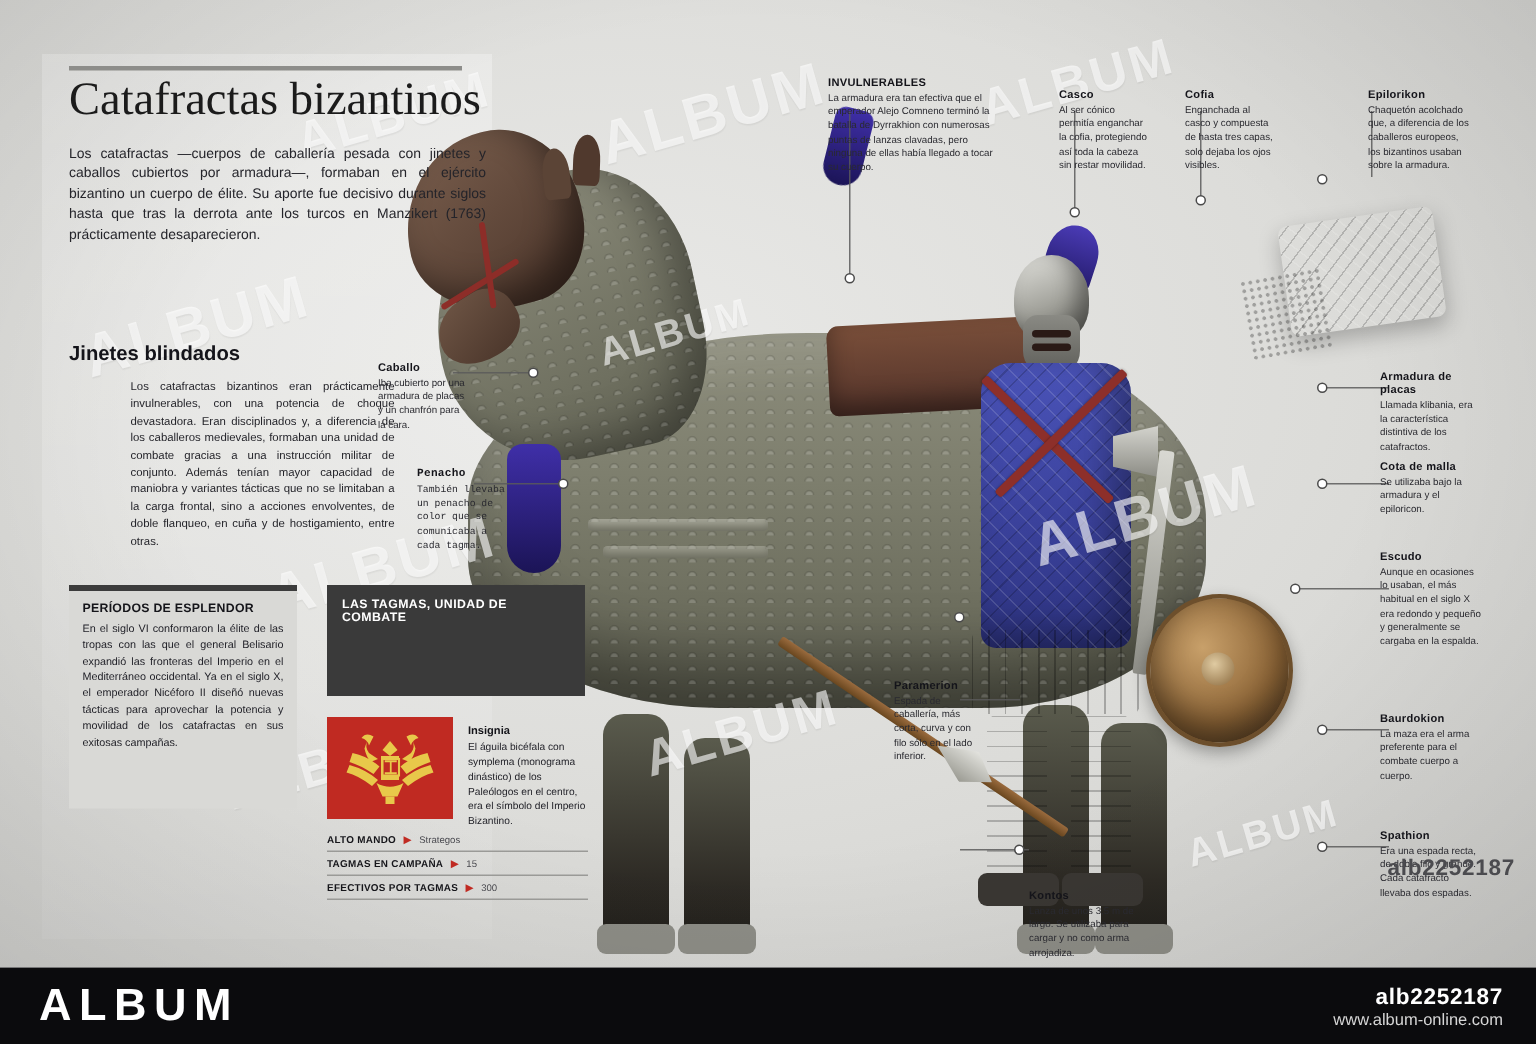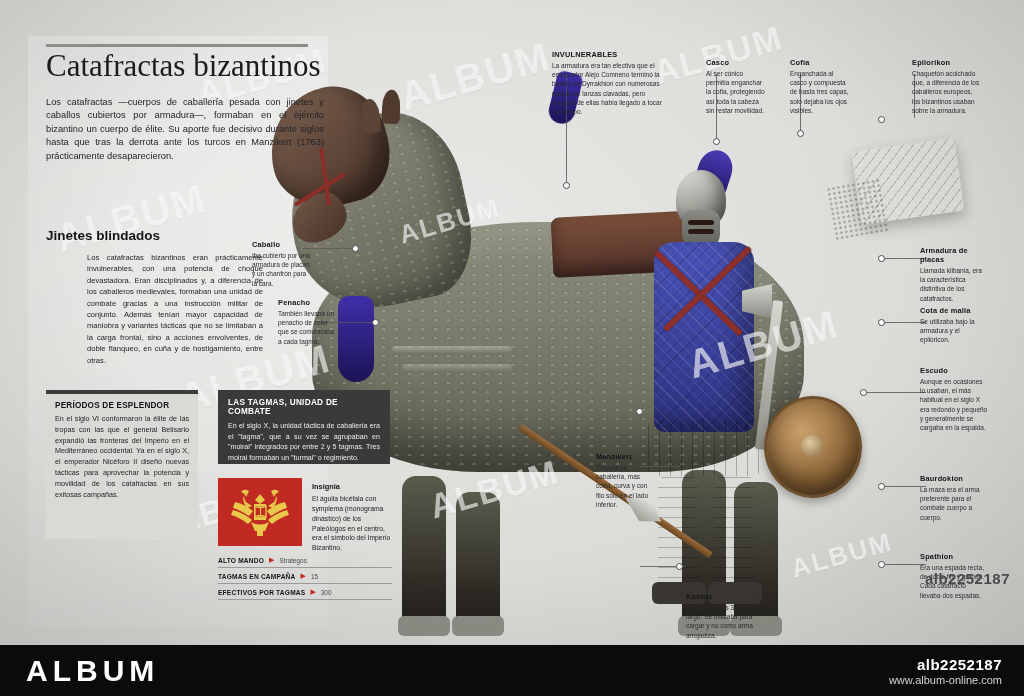--- a/index.html
+++ b/index.html
@@ -368,21 +368,20 @@
     <div class="sub-h">Jinetes blindados</div>
     <div class="sub-b">Los catafractas bizantinos eran prácticamente invulnerables, con una potencia de choque devastadora. Eran disciplinados y, a diferencia de los caballeros medievales, formaban una unidad de combate gracias a una instrucción militar de conjunto. Además tenían mayor capacidad de maniobra y variantes tácticas que no se limitaban a la carga frontal, sino a acciones envolventes, de doble flanqueo, en cuña y de hostigamiento, entre otras.</div>
 
     <div class="box-periodos">
       <div class="bh">PERÍODOS DE ESPLENDOR</div>
       <div class="bb">En el siglo VI conformaron la élite de las tropas con las que el general Belisario expandió las fronteras del Imperio en el Mediterráneo occidental. Ya en el siglo X, el emperador Nicéforo II diseñó nuevas tácticas para aprovechar la potencia y movilidad de los catafractas en sus exitosas campañas.</div>
     </div>
 
     <div class="box-tagmas">
       <div class="bh">LAS TAGMAS, UNIDAD DE COMBATE</div>
-      <div class="bb">En el siglo X, la unidad táctica de caballería era el "tagma", que a su vez se agrupaban en "moirai" integrados por entre 2 y 5 tagmas. Tres moirai formaban un "turmai" o regimiento.</div>
     </div>
 
     <div class="insignia">
       <svg width="66" height="52" viewBox="0 0 66 52" aria-hidden="true">
         <g fill="#e8c84a">
           <path d="M33 8 L38 14 L33 18 L28 14 Z"></path>
           <path d="M22 5 q-5 -3 -8 1 q4 1 5 5 q2 -4 3 -6Z"></path>
           <path d="M44 5 q5 -3 8 1 q-4 1 -5 5 q-2 -4 -3 -6Z"></path>
           <path d="M18 7 q-2 5 1 9 l6 4 -5 2 q-3 -4 -4 -9Z"></path>
           <path d="M48 7 q2 5 -1 9 l-6 4 5 2 q3 -4 4 -9Z"></path>
@@ -499,30 +498,30 @@
       <div class="h">Spathion</div>
       <div class="b">Era una espada recta, de doble filo y grande. Cada catafracto llevaba dos espadas.</div>
     </div>
 
     <div class="co w74" style="left:686px;top:552px;margin-top:40px;">
       <div class="h">Kontos</div>
       <div class="b">Lanza de unos 3,5 m de largo. Se utilizaba para cargar y no como arma arrojadiza.</div>
     </div>
 
     <div class="co w60" style="left:596px;top:452px;">
-      <div class="h">Manzikert</div>
+      <div class="h">Paramerion</div>
       <div class="b">Espada de caballería, más corta, curva y con filo sólo en el lado inferior.</div>
     </div>
 
     <div class="co w60" style="left:252px;top:240px;">
       <div class="h">Caballo</div>
       <div class="b">Iba cubierto por una armadura de placas y un chanfrón para la cara.</div>
     </div>
 
-    <div class="co w60" style="left:278px;top:298px;">
+    <div class="co w60" style="left:278px;top:312px;font-family:Liberation Mono, monospace;">
       <div class="h">Penacho</div>
       <div class="b">También llevaba un penacho de color que se comunicaba a cada tagma.</div>
     </div>
 
     <div class="corner-id">alb2252187</div>
   </div>
 
   <div class="bar">
     <div class="brand">
       <span class="name">ALBUM</span>

